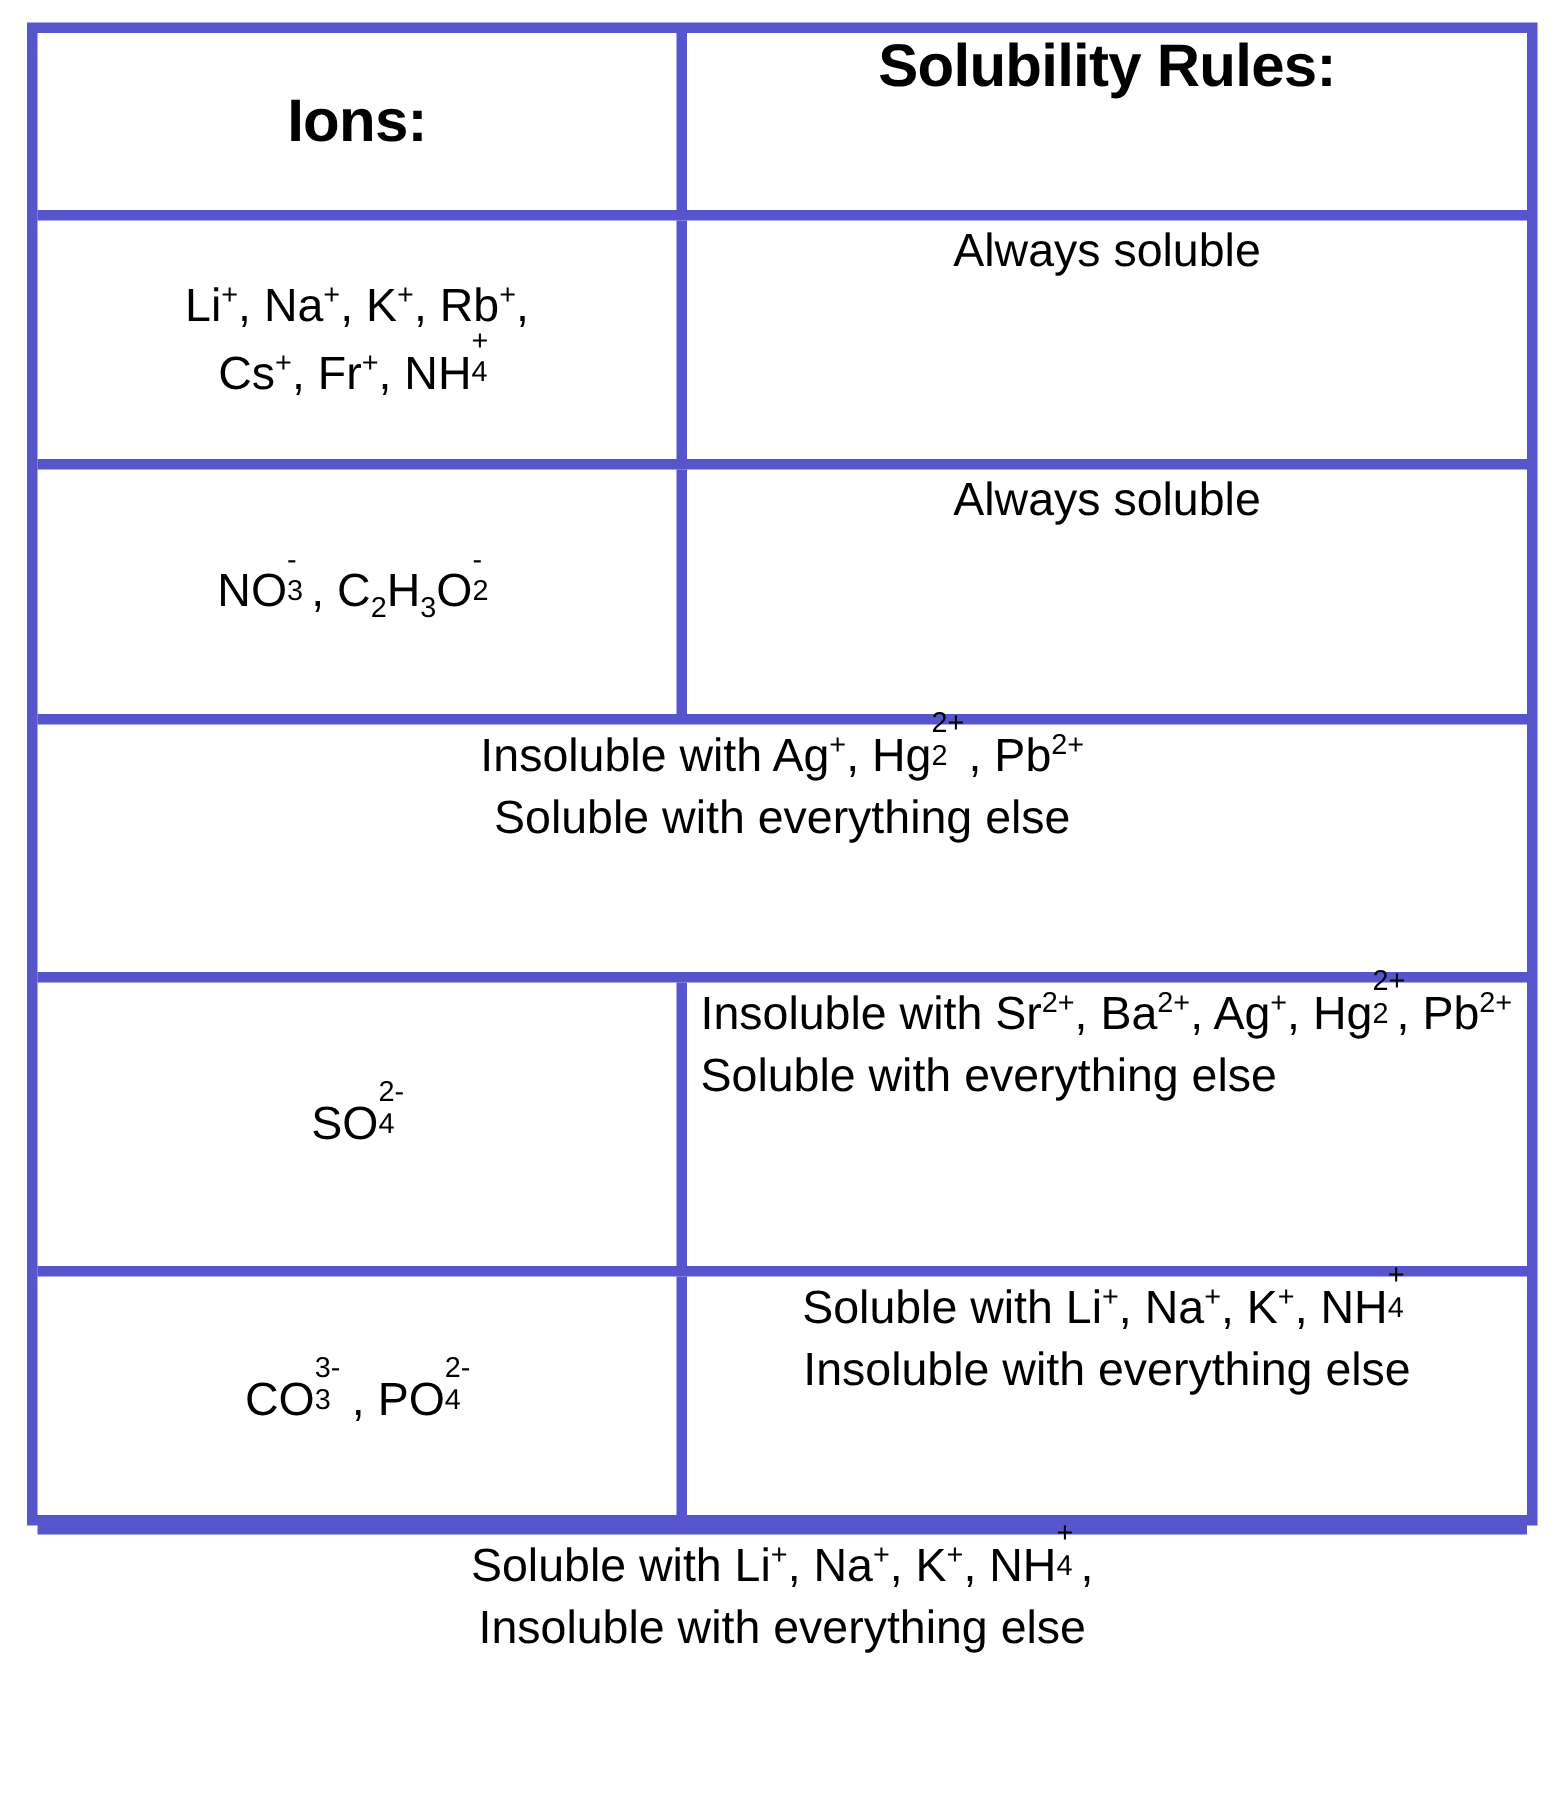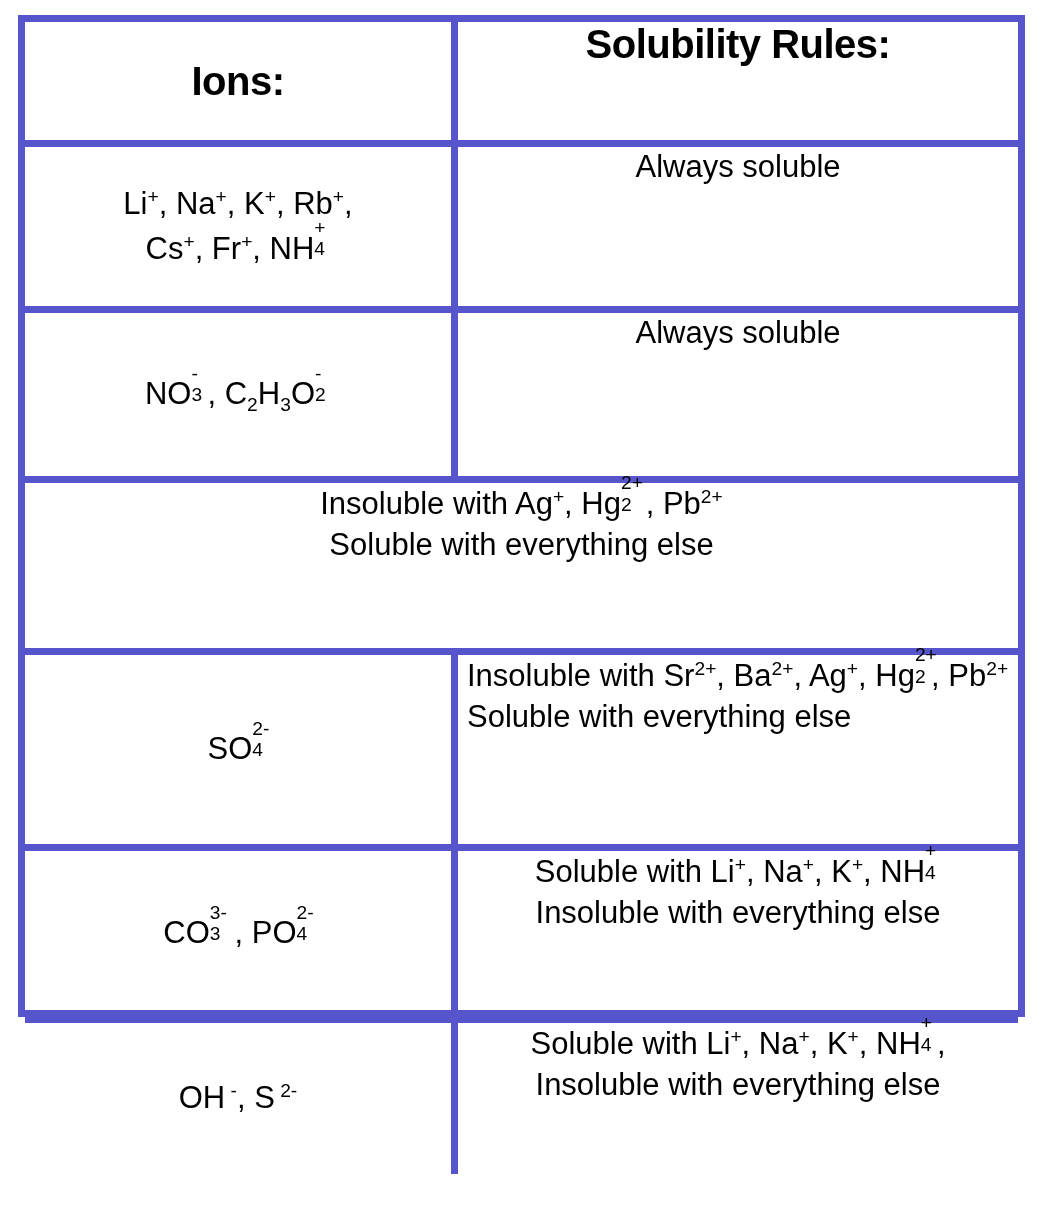--- a/index.html
+++ b/index.html
@@ -192,25 +192,20 @@
     </div>
     <div class="cell-rules">
       <div class="rule-text">
         <div class="rule-line">Soluble with Li<sup>+</sup>, Na<sup>+</sup>, K<sup>+</sup>, NH<span class="stack"><span class="up">+</span><span class="dn">4</span></span></div>
         <div class="rule-line">Insoluble with everything else</div>
       </div>
     </div>
   </div>
 
   <div class="row row-6 last">
-    <div class="cell-ions">
-      <div class="ion-text">
-        <div class="rule-line">OH<sup>&nbsp;-</sup>, S<sup>&nbsp;2-</sup></div>
-      </div>
-    </div>
     <div class="cell-rules">
       <div class="rule-text">
         <div class="rule-line">Soluble with Li<sup>+</sup>, Na<sup>+</sup>, K<sup>+</sup>, NH<span class="stack"><span class="up">+</span><span class="dn">4</span></span>,</div>
         <div class="rule-line">Insoluble with everything else</div>
       </div>
     </div>
   </div>
 
 </div>
 

